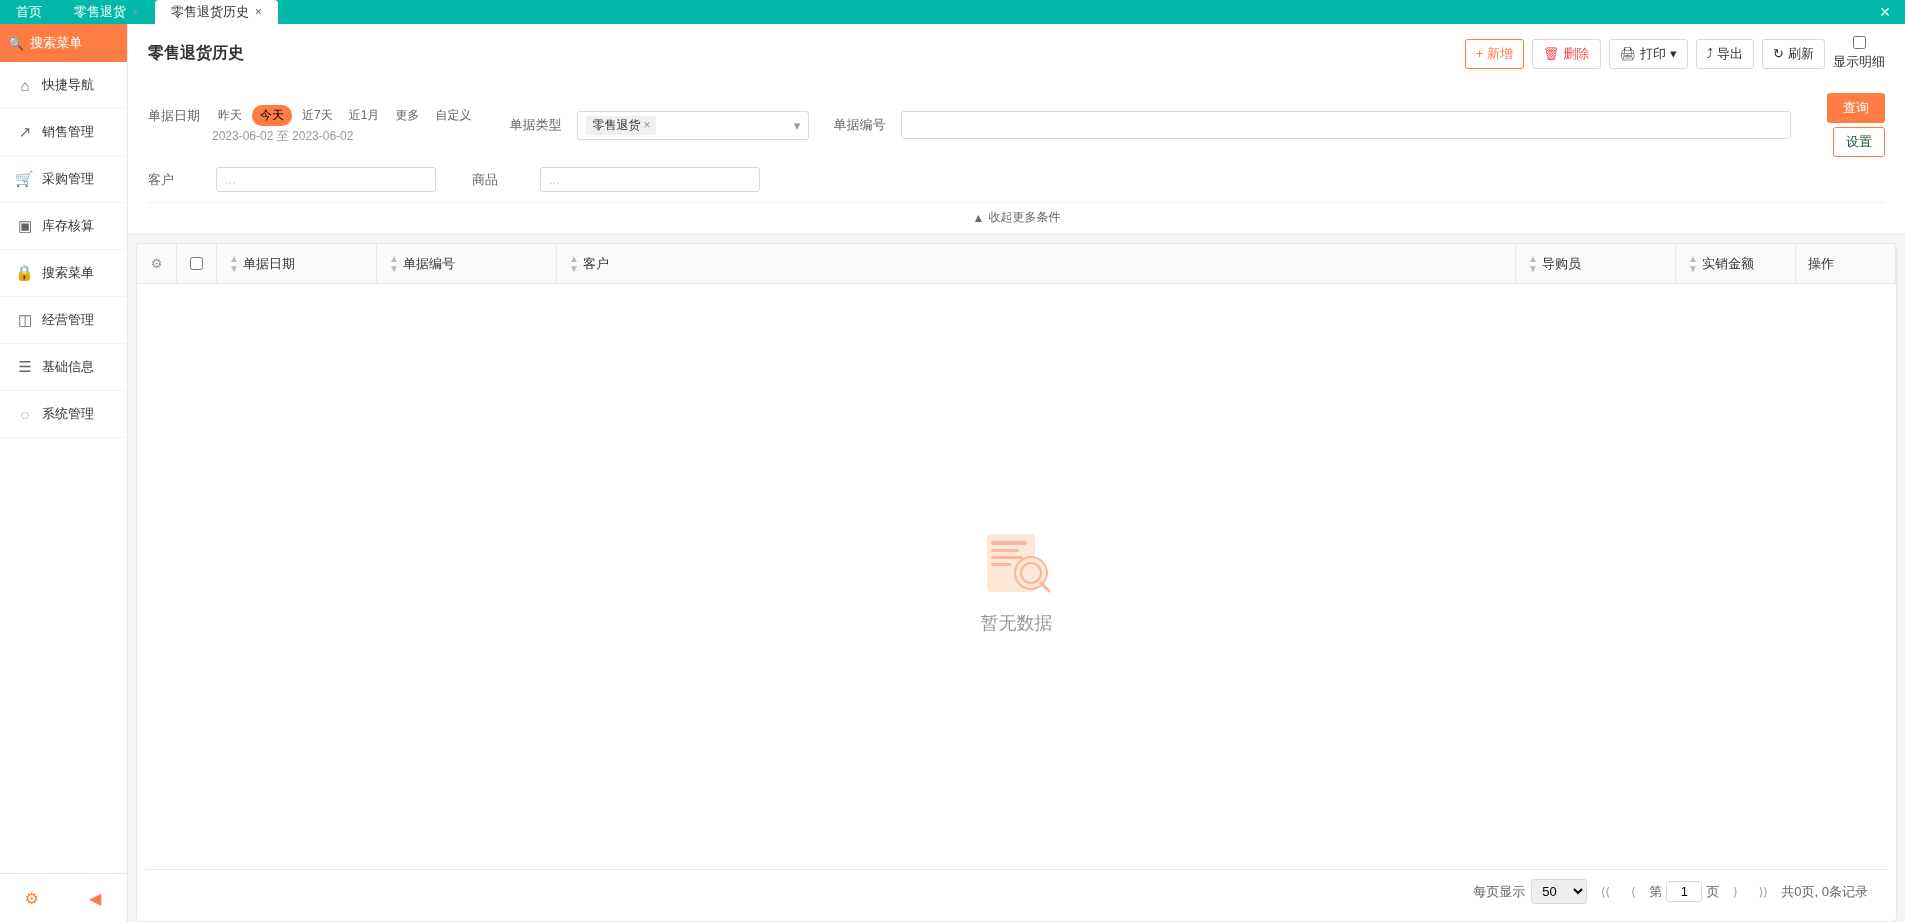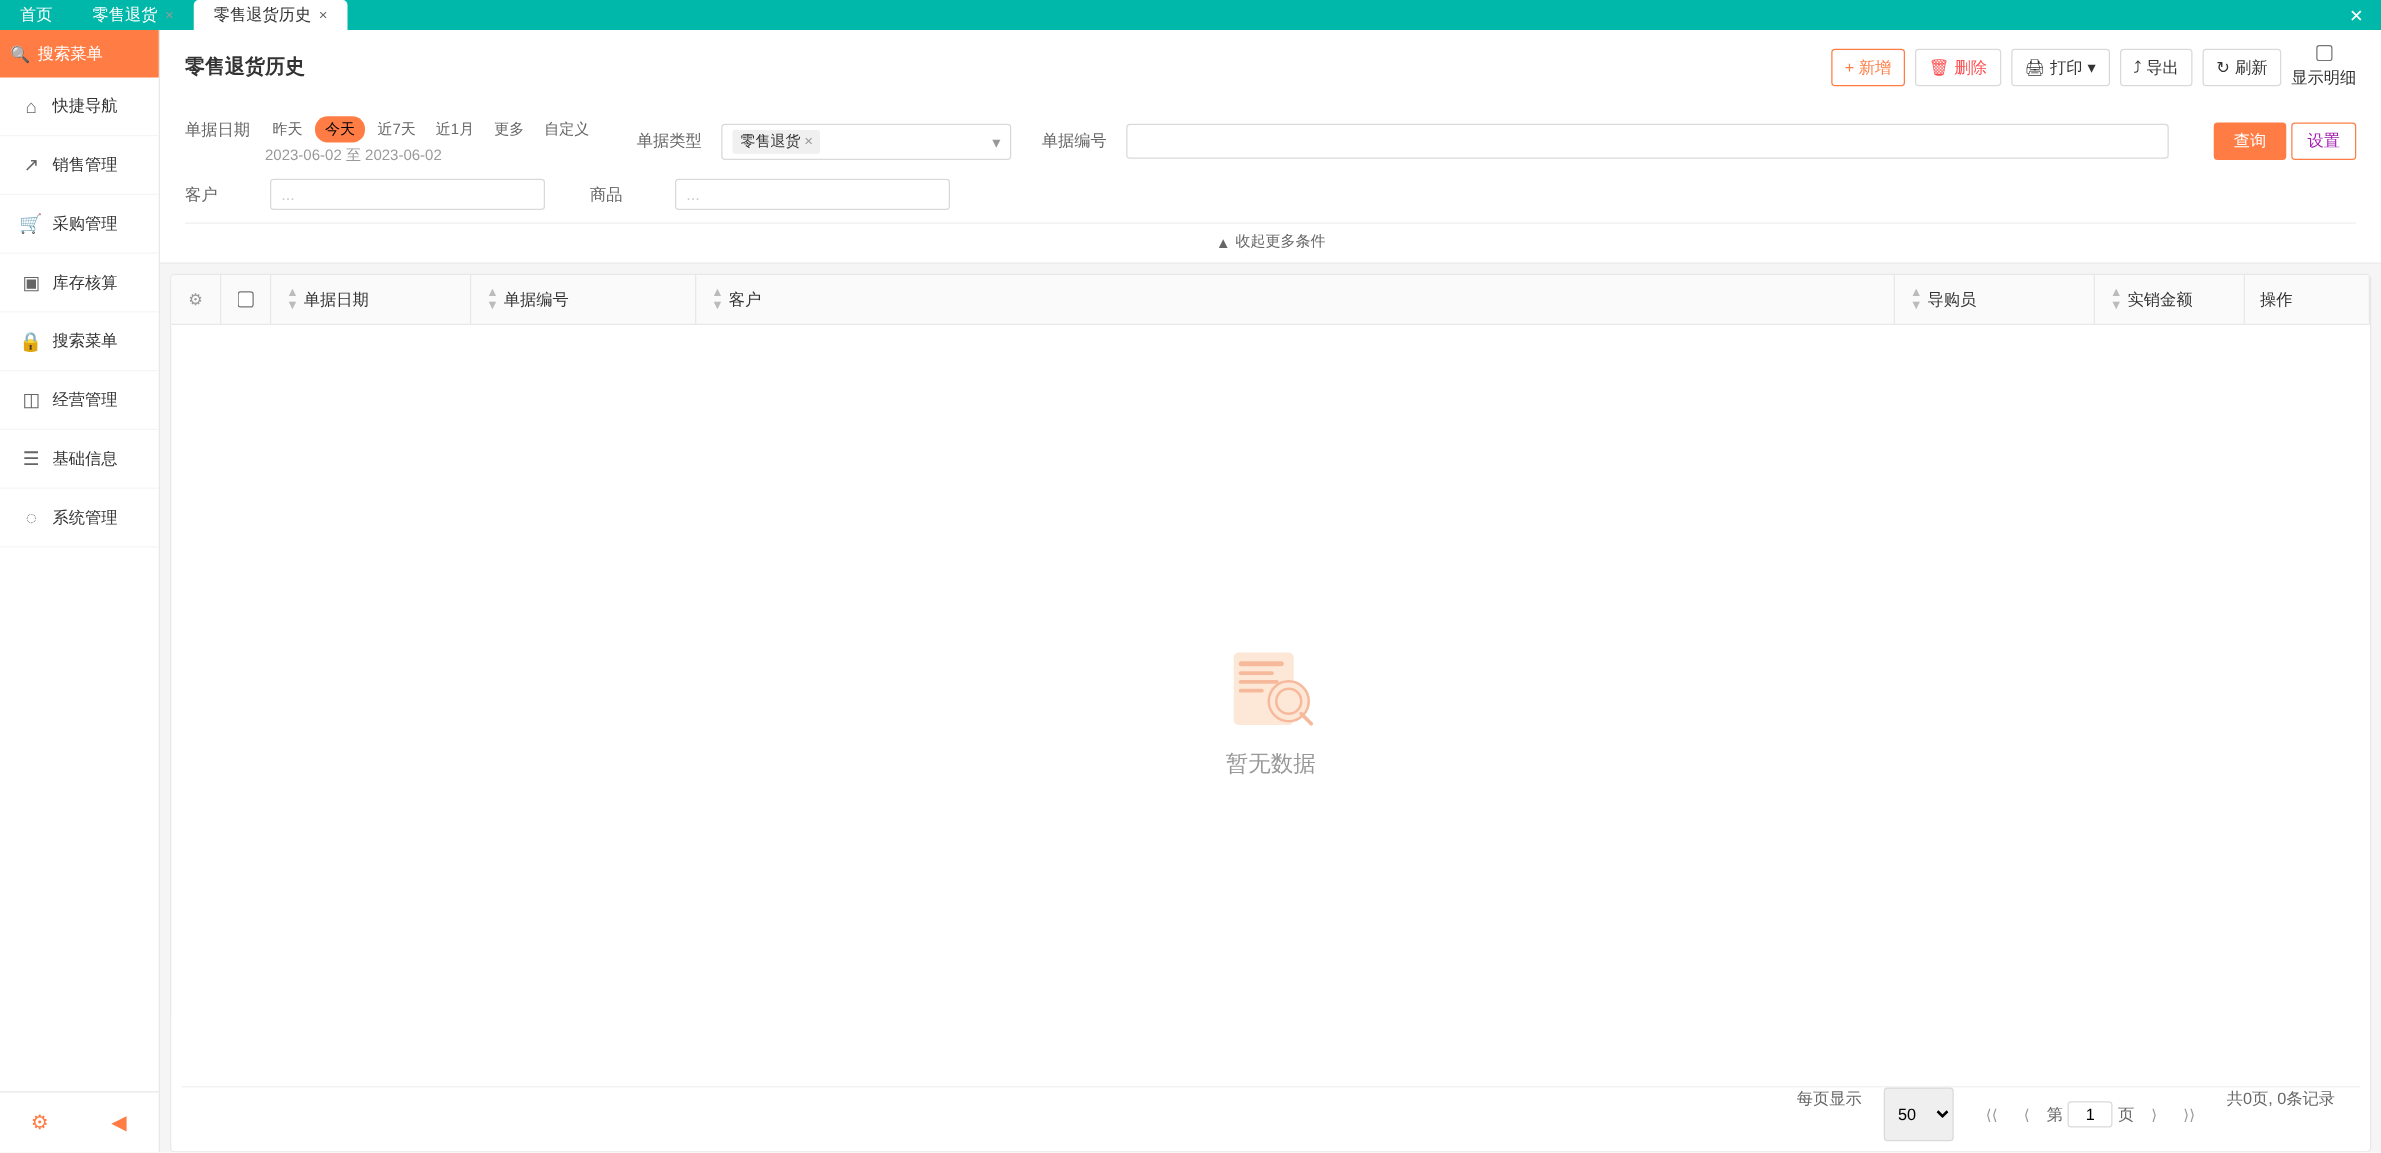--- a/index.html
+++ b/index.html
@@ -172,21 +172,21 @@
       background: #ff7d45;
       color: #fff;
       border: none;
       padding: 6px 16px;
       border-radius: 3px;
       cursor: pointer;
       font-size: 13px;
     }
     .set-btn {
       background: #fff;
-      color: #a21caf;
+      color: #14532d;
       border: 1px solid #ff7d45;
       padding: 5px 12px;
       border-radius: 3px;
       cursor: pointer;
       font-size: 13px;
     }
     .checkbox-show {
       display: flex;
       align-items: center;
       gap: 4px;
@@ -374,23 +374,24 @@
       margin-bottom: 12px;
     }
     .empty-text { color: #999; font-size: 18px; }
 
     
     .pagination {
       height: 44px;
       background: #fff;
       border-top: 1px solid #e8e8e8;
       display: flex;
+      align-items: center;
       justify-content: flex-end;
       padding: 0 20px;
-      gap: 18px;
+      gap: 6px;
       flex-shrink: 0;
       margin: 0 8px 8px 8px;
       border-radius: 0 0 4px 4px;
     }
     .pagination-label { color: #666; font-size: 13px; }
     .pagination-select {
       border: 1px solid #d9d9d9;
       border-radius: 3px;
       padding: 3px 6px;
       font-size: 13px;
@@ -550,21 +551,21 @@
               </span>
               <span class="arrow">▾</span>
             </div>
           </div>
 
           <div class="filter-block" style="flex:1;">
             <span class="filter-label">单据编号</span>
             <input class="filter-input" style="flex: 1 1 0%;" placeholder="">
           </div>
 
-          <div style="display:flex; flex-direction:row; gap:4px; margin-left:12px;align-items:flex-end;">
+          <div style="display:flex; flex-direction:column; gap:4px; margin-left:12px;align-items:flex-end;">
             <button class="query-btn">查询</button>
             <button class="set-btn">设置</button>
           </div>
         </div>
 
         <div class="filter-row">
           <div class="filter-block" style="min-width:300px;">
             <span class="filter-label">客户</span>
             <div class="filter-placeholder" style="min-width:220px;">
               <span>...</span>

